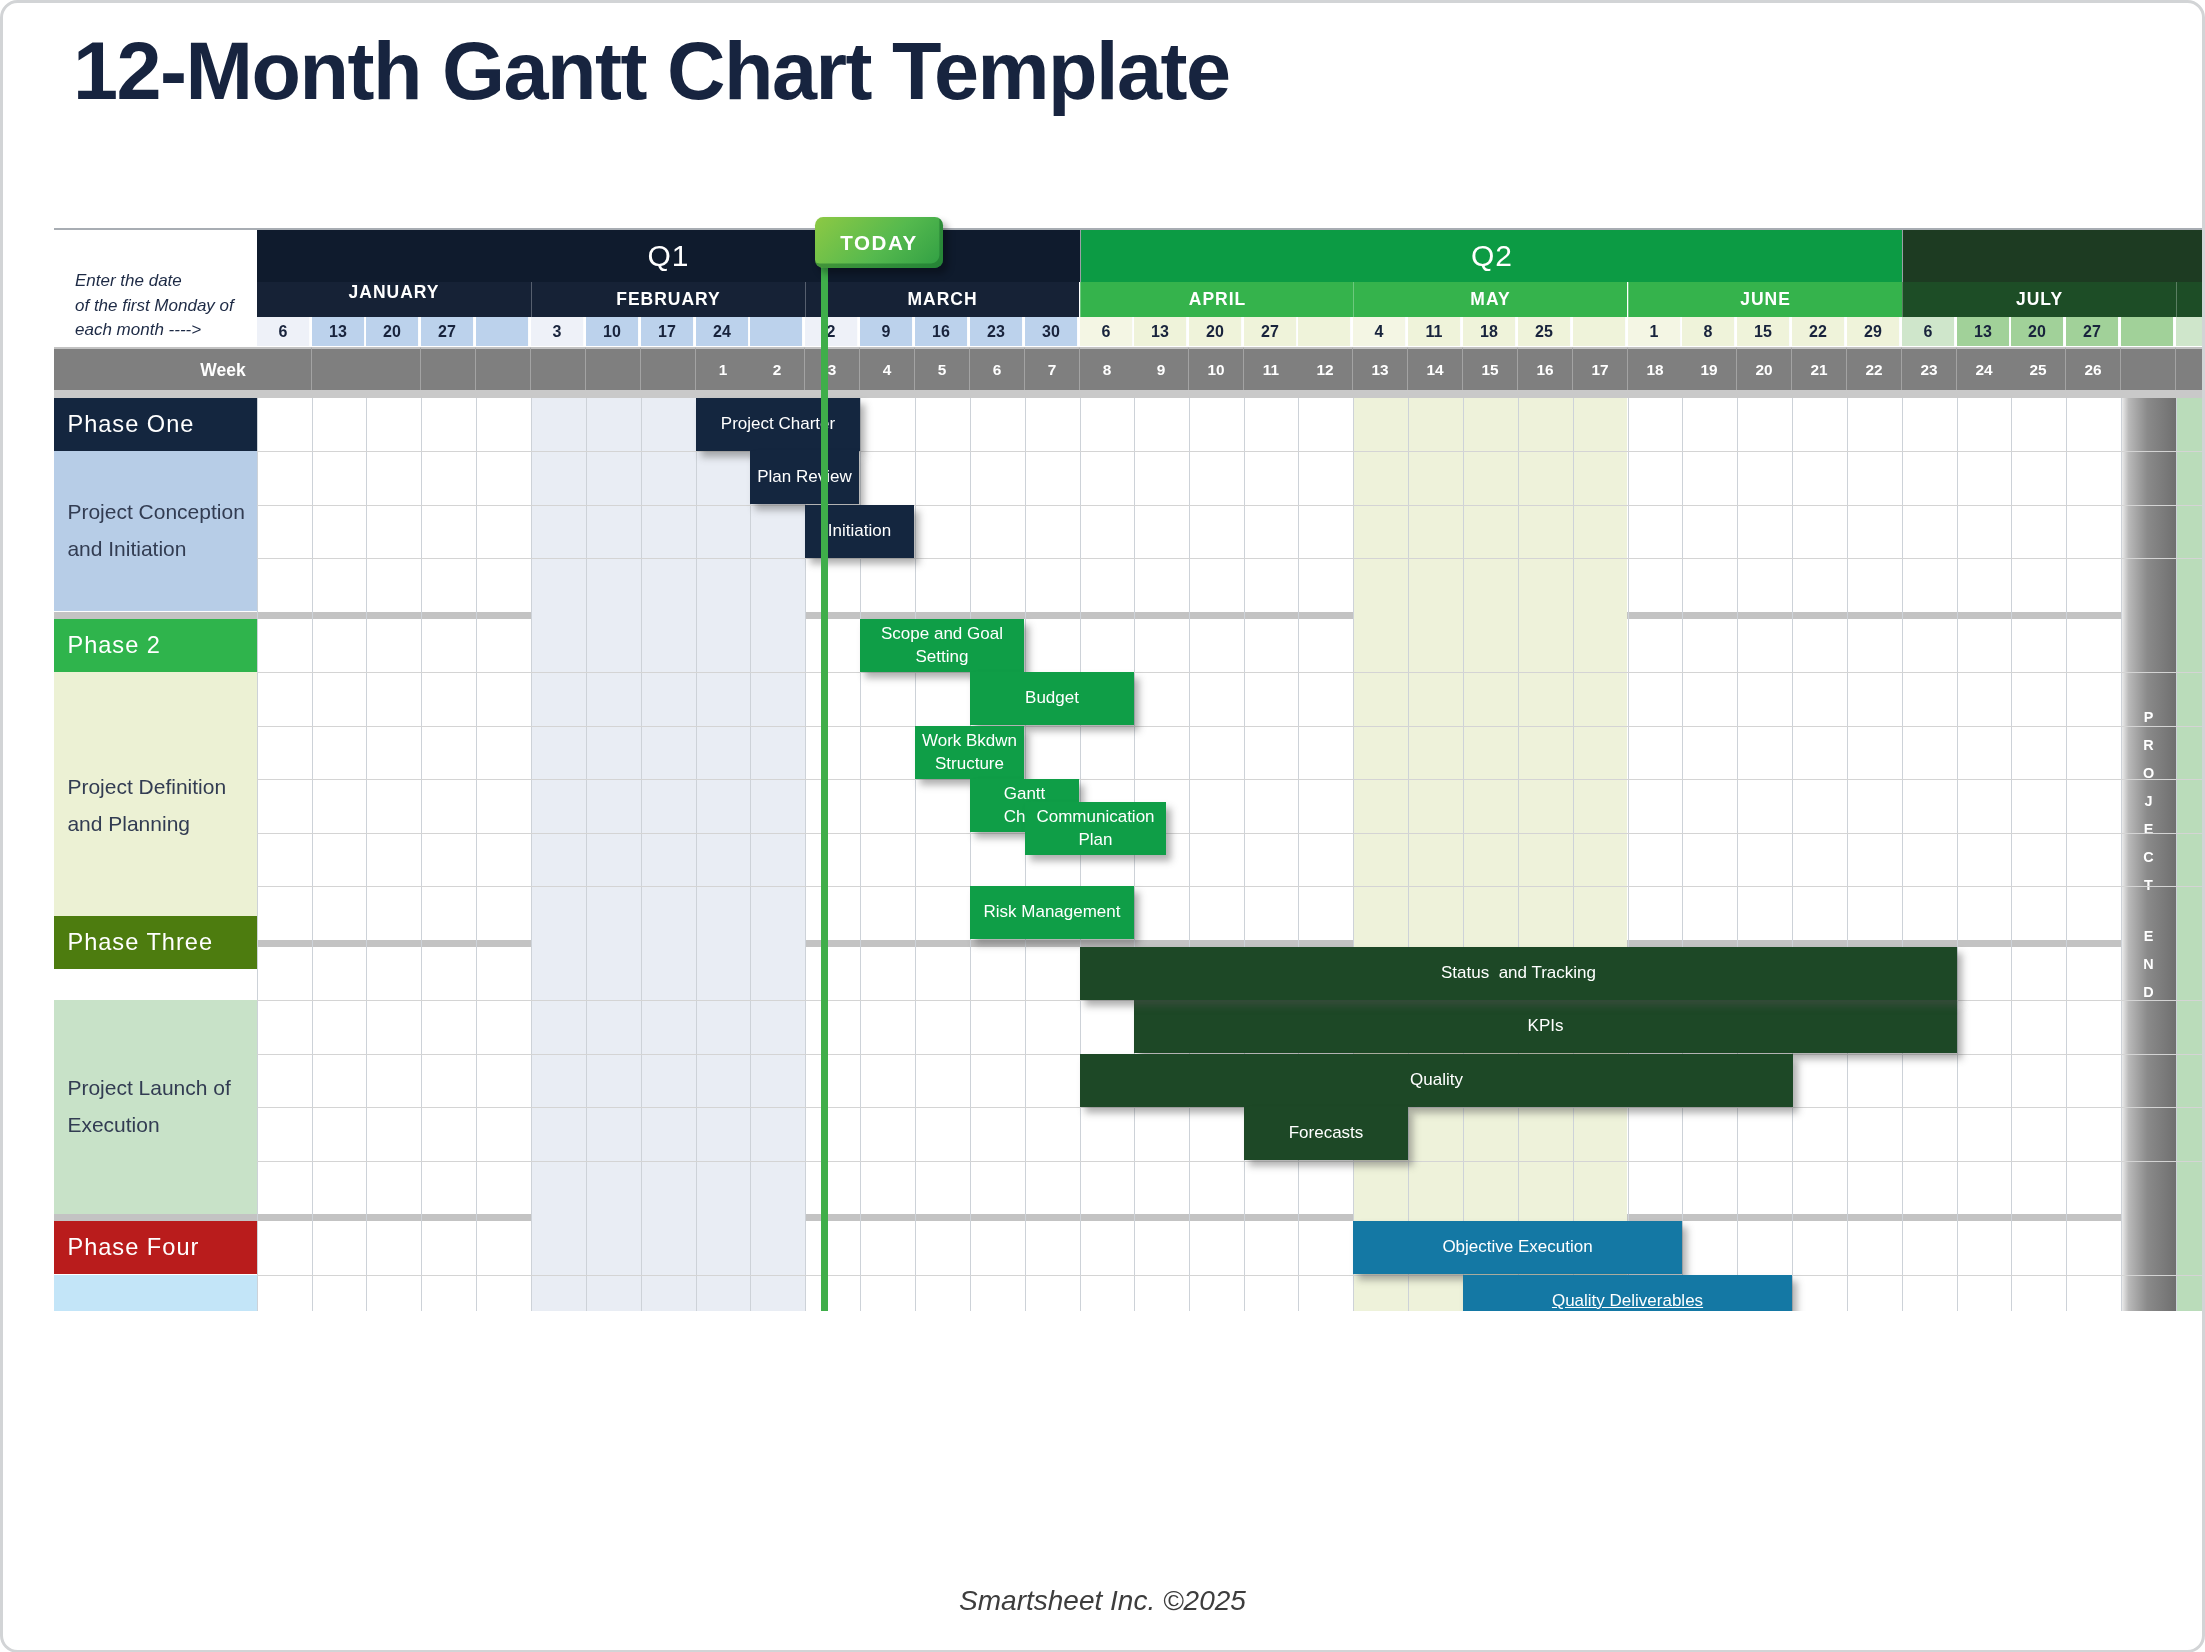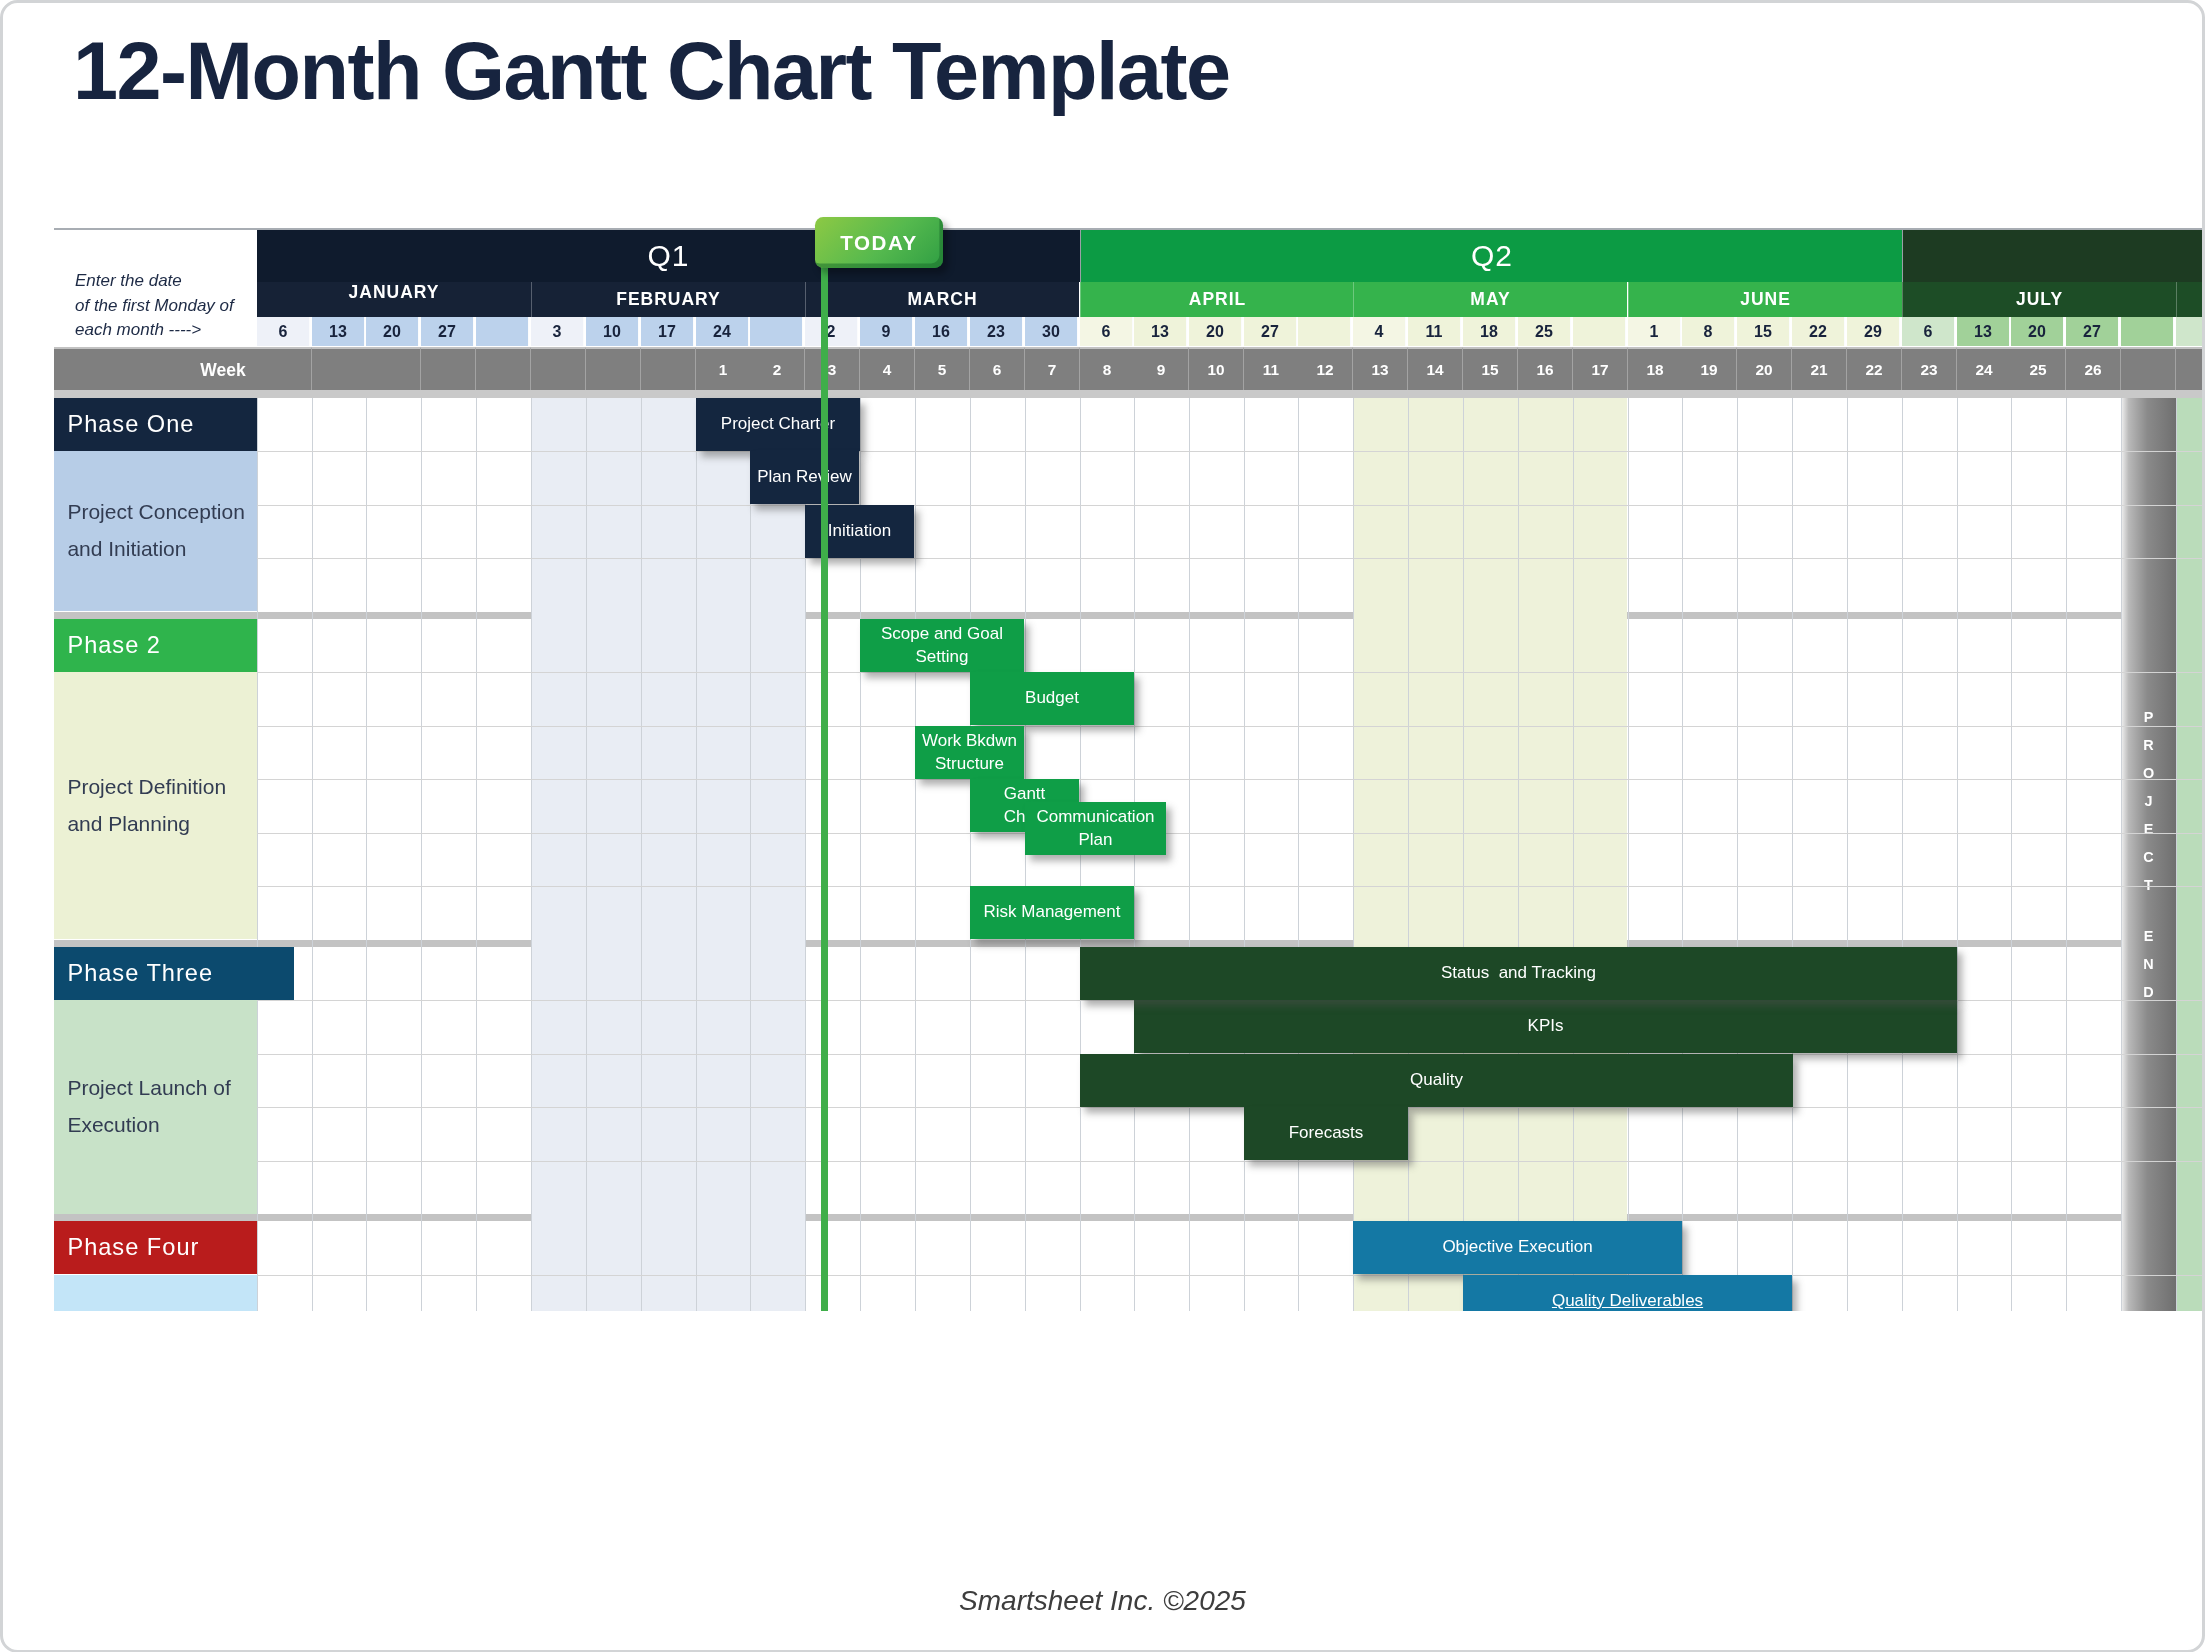--- a/index.html
+++ b/index.html
@@ -223,21 +223,21 @@
 Setting</div>
       <div class="abs bar" style="left: 916px; top: 442px; width: 164px; height: 53px; background: rgb(15, 158, 71);">Budget</div>
       <div class="abs bar" style="left: 861px; top: 496px; width: 109px; height: 53px; background: rgb(15, 158, 71);">Work Bkdwn
 Structure</div>
       <div class="abs bar" style="left: 916px; top: 549px; width: 109px; height: 53px; background: rgb(15, 158, 71);">Gantt
 Chart</div>
       <div class="abs bar" style="left: 971px; top: 572px; width: 141px; height: 53px; background: rgb(15, 158, 71);">Communication
 Plan</div>
       <div class="abs bar" style="left: 916px; top: 656px; width: 164px; height: 53px; background: rgb(15, 158, 71);">Risk Management</div>
       <div class="abs" style="left: 0px; top: 710px; width: 2154px; height: 7.2px; background: rgb(195, 195, 195);"></div>
-      <div class="abs phase-hdr" style="left: 0px; top: 717px; width: 240px; height: 53px; background: #0c4a6e; z-index: 4;">Phase Three</div>
+      <div class="abs phase-hdr" style="left: 0px; top: 686px; width: 203px; height: 53px; background: #4d7c0f; z-index: 4;">Phase Three</div>
       <div class="abs side-label" style="left: 0px; top: 770px; width: 203px; height: 214px; background: rgb(200, 226, 200); z-index: 4;">Project Launch of
 Execution</div>
       <div class="abs" style="left: 203px; top: 770px; width: 1951px; height: 1px; background: rgb(212, 212, 212); z-index: 3;"></div>
       <div class="abs" style="left: 203px; top: 824px; width: 1951px; height: 1px; background: rgb(212, 212, 212); z-index: 3;"></div>
       <div class="abs" style="left: 203px; top: 877px; width: 1951px; height: 1px; background: rgb(212, 212, 212); z-index: 3;"></div>
       <div class="abs" style="left: 203px; top: 931px; width: 1951px; height: 1px; background: rgb(212, 212, 212); z-index: 3;"></div>
       <div class="abs bar" style="left: 1080px; top: 770px; width: 823px; height: 53px; background: rgb(29, 72, 38);">KPIs</div>
       <div class="abs bar" style="left: 1026px; top: 717px; width: 877px; height: 53px; background: rgb(29, 72, 38);">Status  and Tracking</div>
       <div class="abs bar" style="left: 1026px; top: 824px; width: 713px; height: 53px; background: rgb(29, 72, 38);">Quality</div>
       <div class="abs bar" style="left: 1190px; top: 877px; width: 164px; height: 53px; background: rgb(29, 72, 38);">Forecasts</div>

